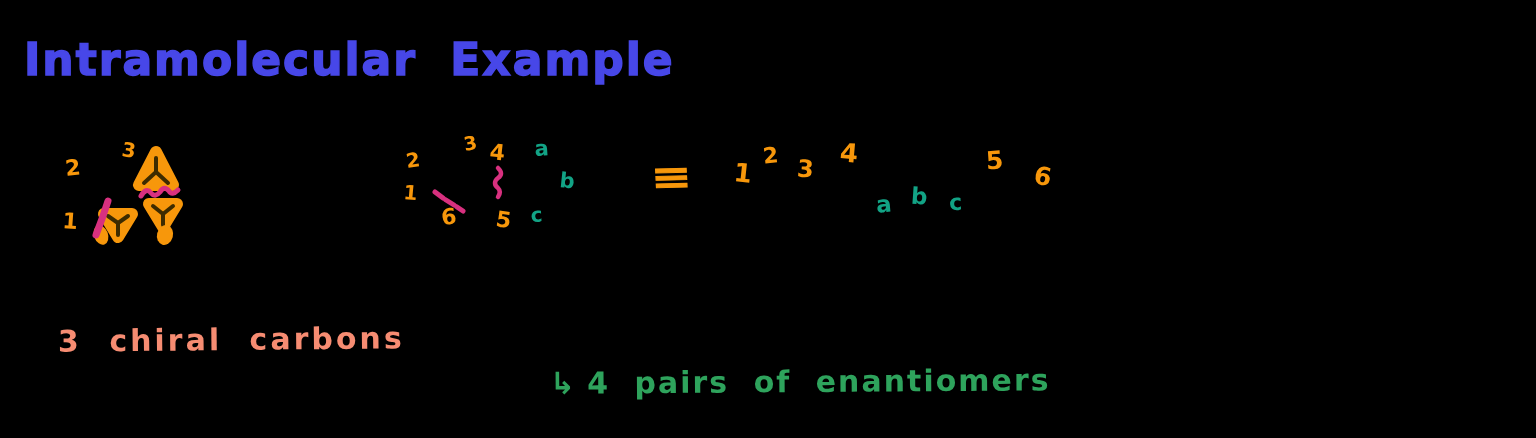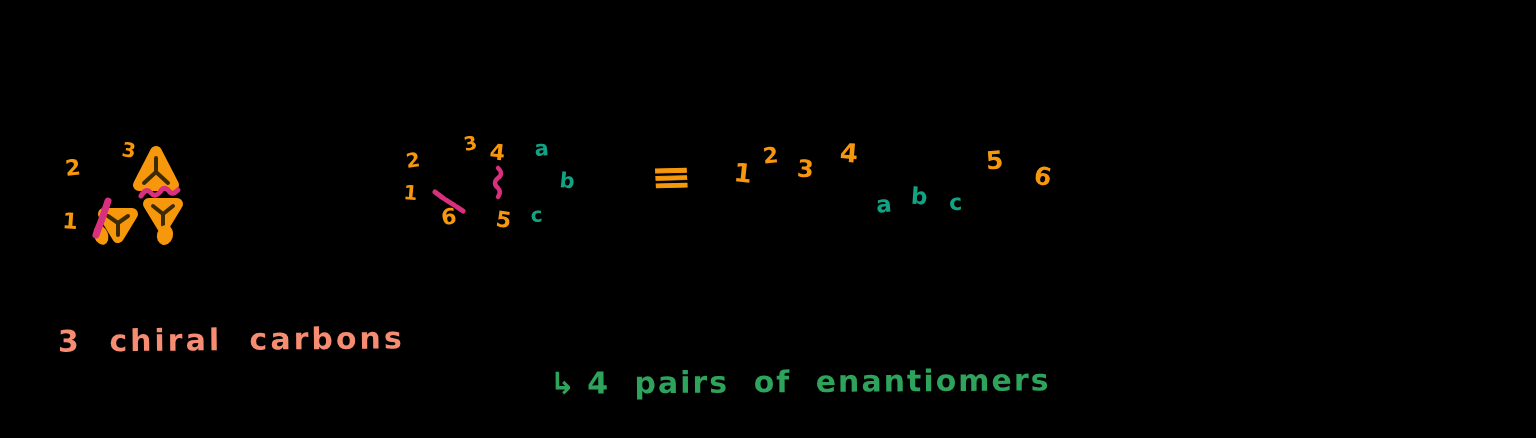--- a/index.html
+++ b/index.html
@@ -38,20 +38,21 @@
   .blob{fill:#F7970B;stroke:#F7970B;stroke-width:12;stroke-linejoin:round;}
   .blob-sm{fill:#F7970B;}
   .bondline{stroke:#3D2B00;stroke-width:4;stroke-linecap:round;fill:none;}
   .pinkline{stroke:#D8307F;fill:none;stroke-linecap:round;}
 </style>
 </head>
 <body>
 
 <div id="canvas">
 
+  <div class="abs title">Intramolecular Example</div>
 
   <svg class="abs" style="left:55px;top:128px;" width="150" height="125" viewBox="0 0 150 125">
 
     <text x="11" y="48" font-size="22" class="o-fill" transform="rotate(-6 11 48)" fill="#F7970B">2</text>
     <text x="66" y="28" font-size="20" class="o-fill" transform="rotate(8 66 28)" fill="#F7970B">3</text>
     <text x="7" y="100" font-size="22" class="o-fill" transform="rotate(4 7 100)" fill="#F7970B">1</text>
 
     <polygon class="blob" points="101,24 84,57 118,57"></polygon>
     <path class="bondline" d="M101,30 L101,44 M101,44 L89,55 M101,44 L113,55"></path>
 

